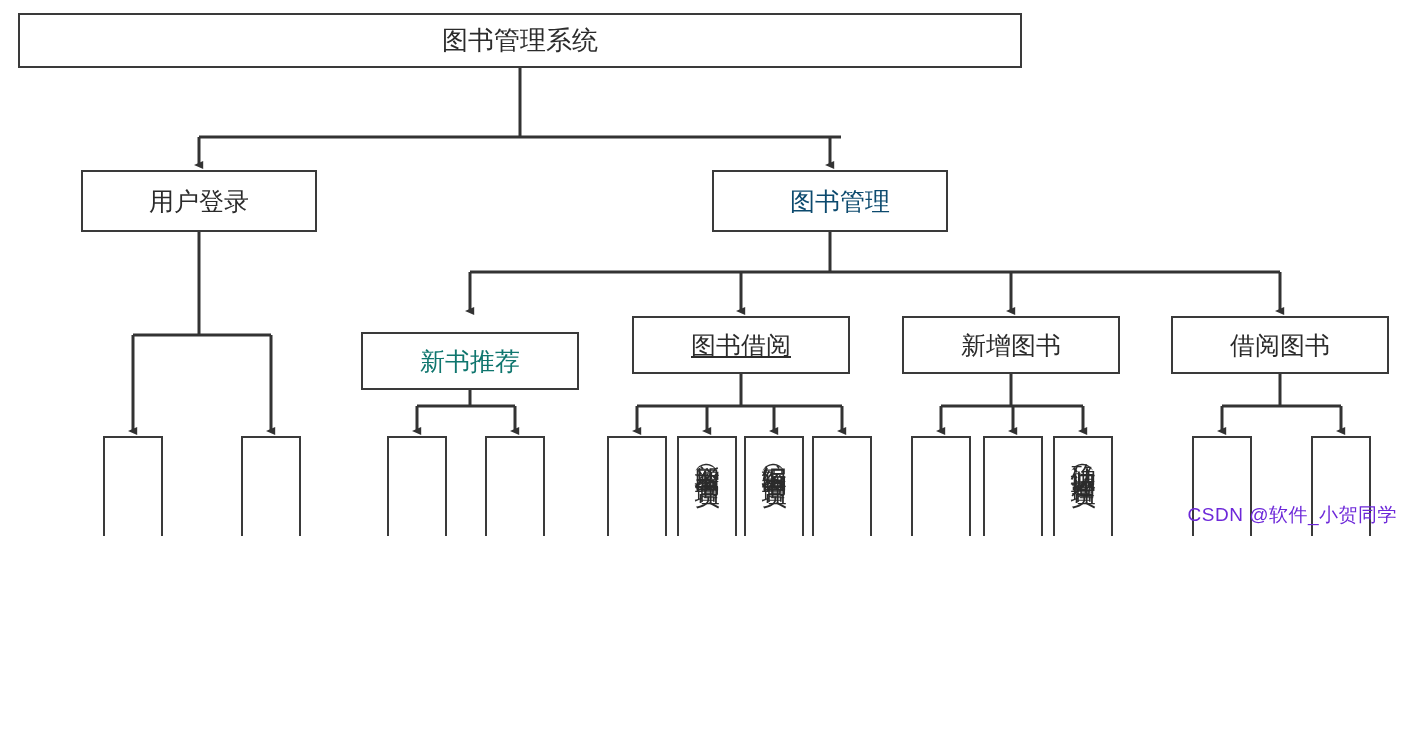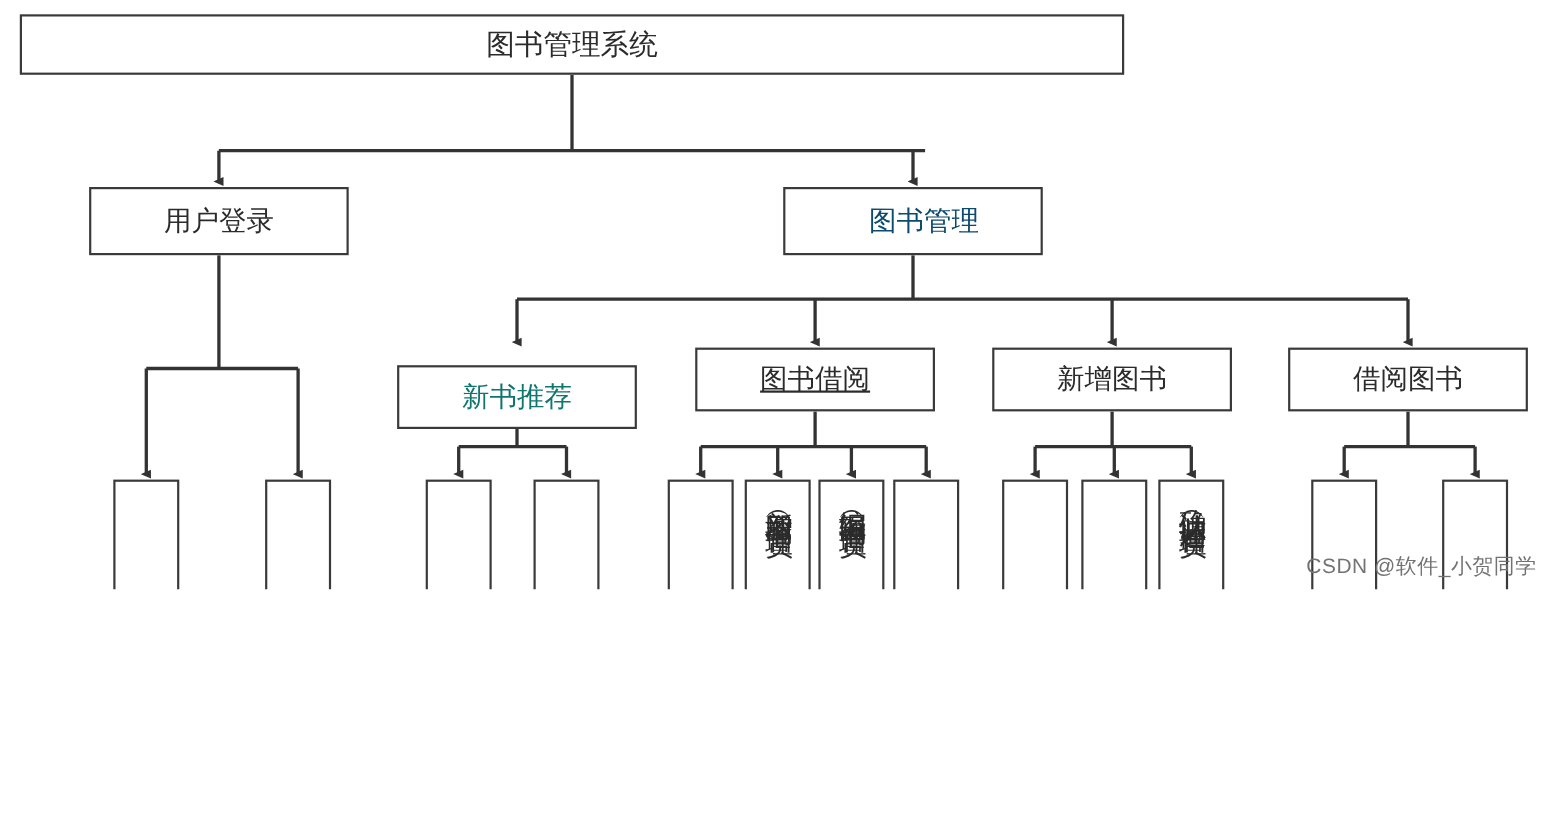--- a/index.html
+++ b/index.html
@@ -189,15 +189,15 @@
   <div class="node vertical" style="left: 1053px; top: 436px; width: 60px; height: 298px; border-color: rgb(58, 58, 58); background: rgb(255, 255, 255); color: rgb(43, 43, 43);">
     <span class="node-label">确认归还（管理员）</span>
   </div>
   <div class="node vertical centered" style="left: 1192px; top: 436px; width: 60px; height: 298px; border-color: rgb(58, 58, 58); background: rgb(255, 255, 255); color: rgb(43, 43, 43);">
     <span class="node-label">新增借阅记录</span>
   </div>
   <div class="node vertical centered" style="left: 1311px; top: 436px; width: 60px; height: 298px; border-color: rgb(58, 58, 58); background: rgb(255, 255, 255); color: rgb(43, 43, 43);">
     <span class="node-label">查询借阅记录</span>
   </div>
 
-  <div id="watermark" style="color: #737373; text-align: center;">CSDN @软件_小贺同学</div>
+  <div id="watermark" style="color: #6d28d9; text-align: center;">CSDN @软件_小贺同学</div>
 
 </div>
 
 </body></html>

